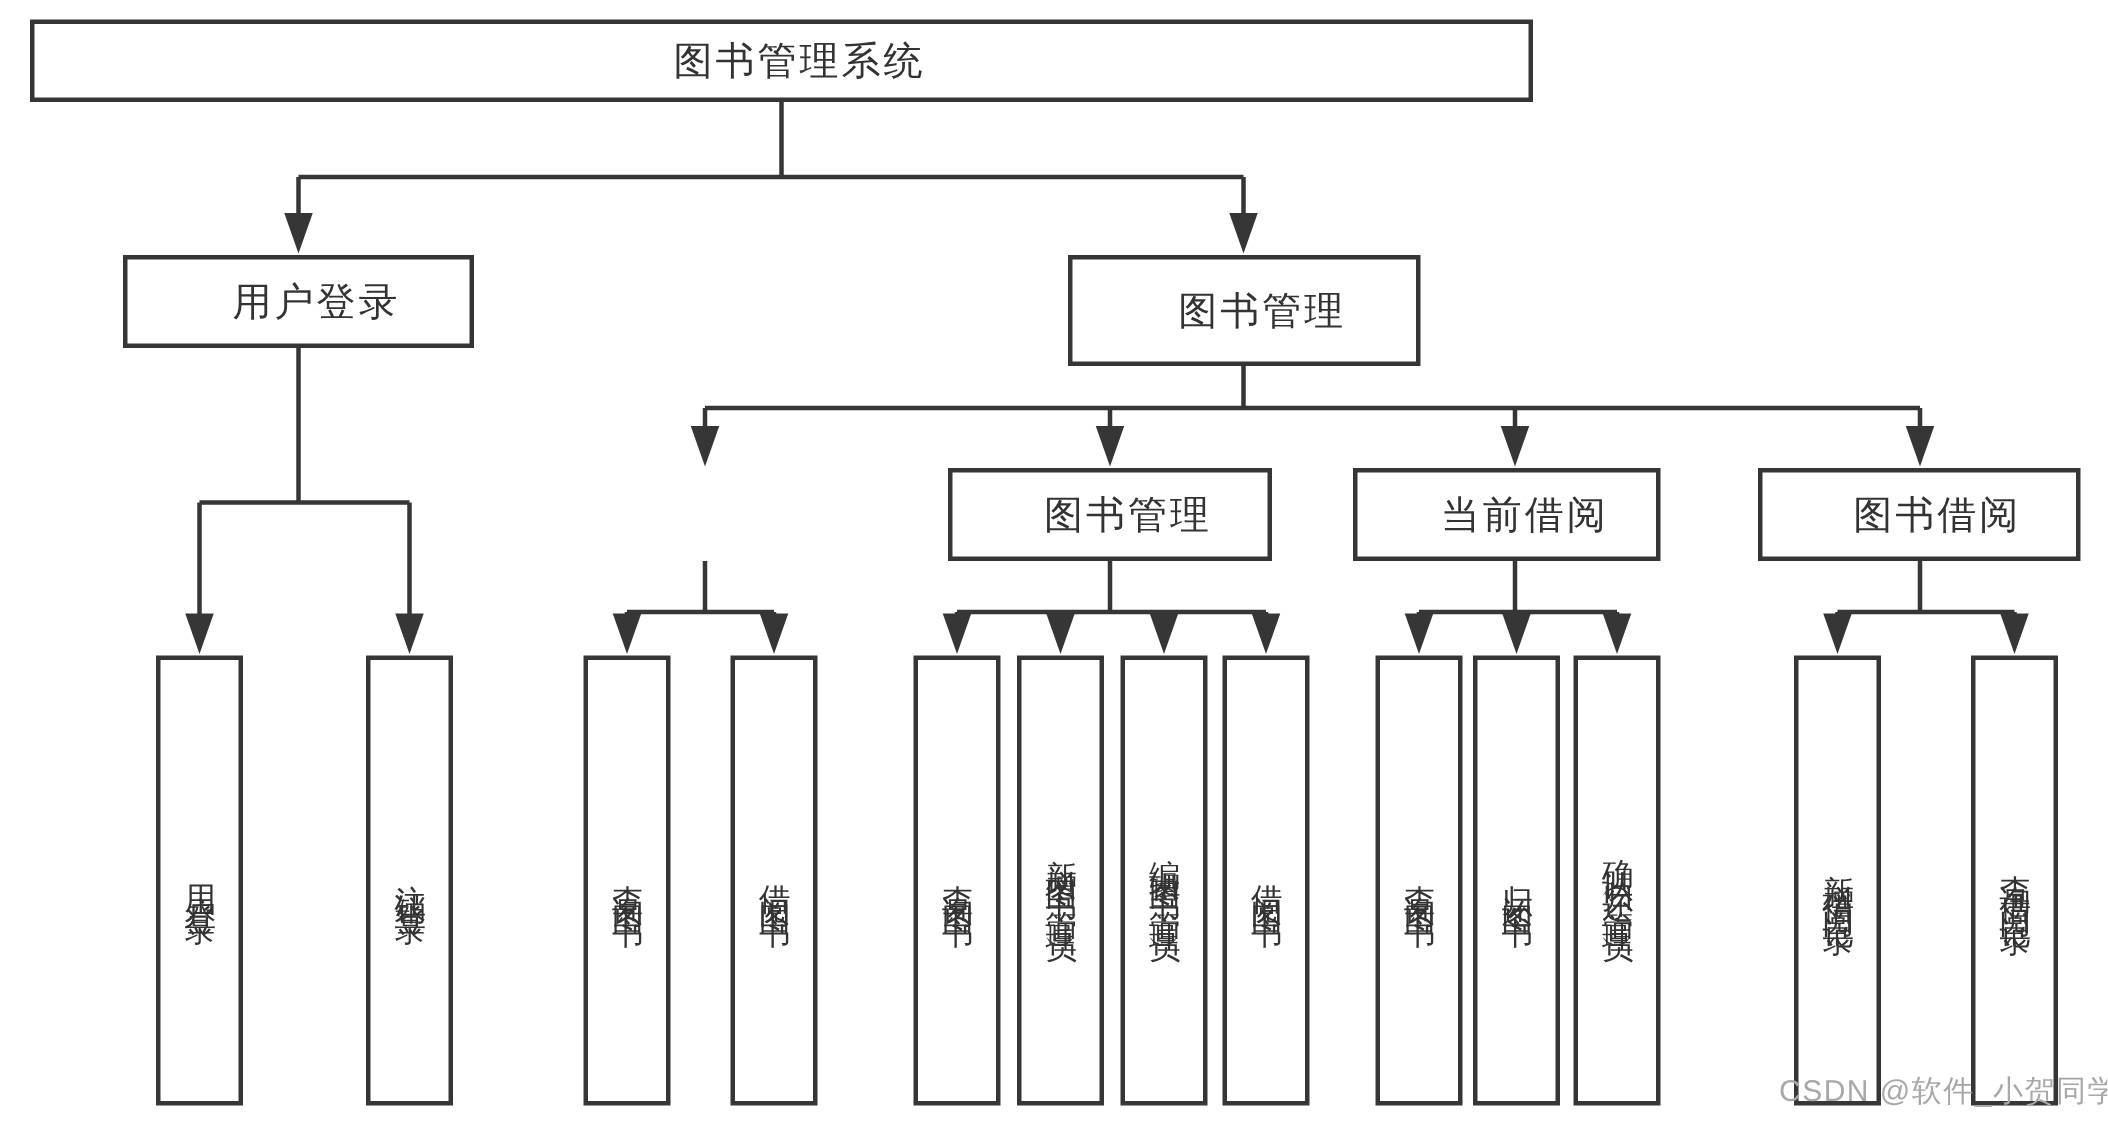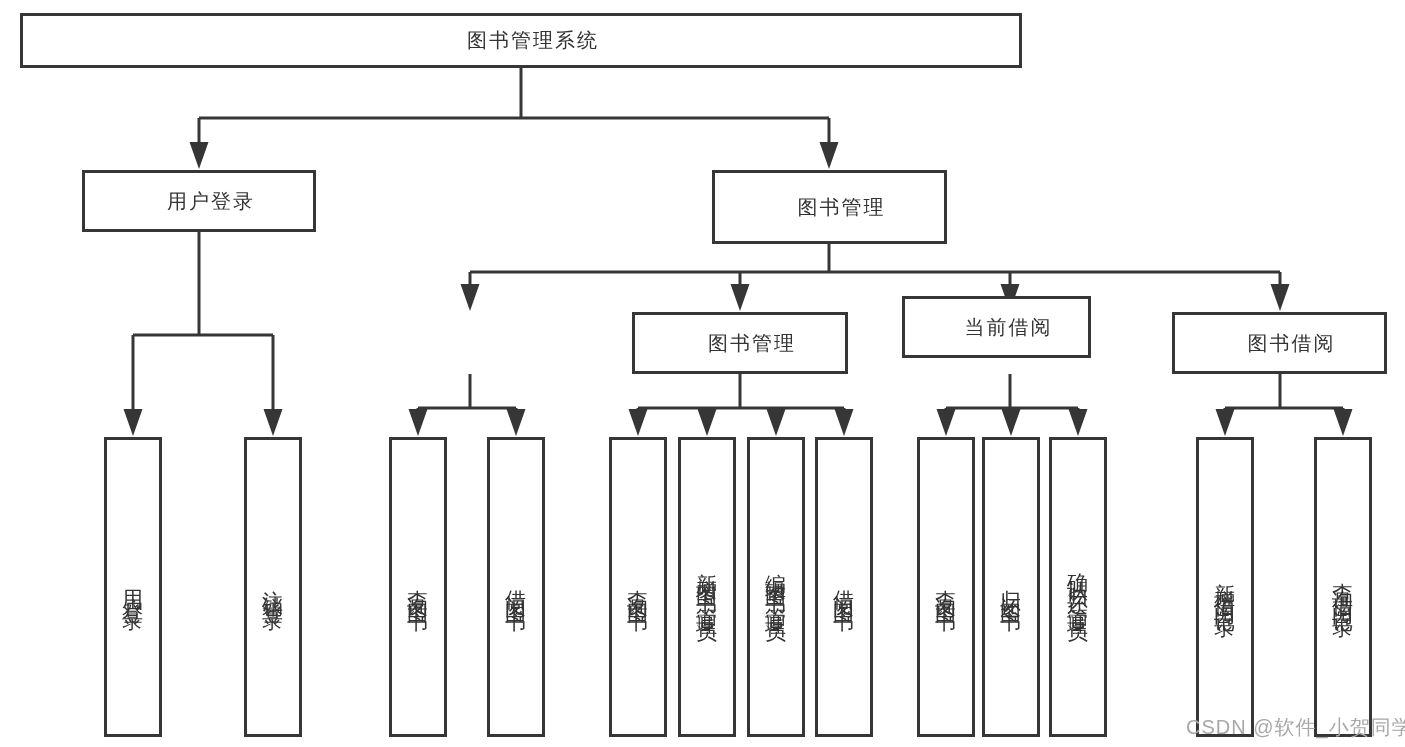--- a/index.html
+++ b/index.html
@@ -6,21 +6,21 @@
   .canvas{
     position:relative;width:1405px;height:747px;background:#ffffff;overflow:hidden;
     font-family:"Liberation Sans","DejaVu Sans",sans-serif;color:#333333;
   }
   .wires{position:absolute;left:0;top:0;z-index:1;}
   .hbox,.vbox{
     position:absolute;box-sizing:border-box;background:#ffffff;
     border:3px solid #363636;display:flex;align-items:center;justify-content:center;
     z-index:2;
   }
-  .hbox{font-size:20px;letter-spacing:2px;padding-left:24px;}
+  .hbox{font-size:26px;letter-spacing:2px;padding-left:24px;}
   .vbox span{
     writing-mode:vertical-rl;text-orientation:mixed;
     font-size:21px;letter-spacing:7px;line-height:1.1;
   }
   .watermark{
     position:absolute;left:1186px;top:714px;z-index:5;
     font-size:20px;letter-spacing:1px;color:#a8a8a8;white-space:nowrap;
   }
 </style>
 </head>
@@ -101,21 +101,21 @@
   <div class="hbox" style="left:82px;top:170px;width:234px;height:62px">
     <span>用户登录</span>
   </div>
   <div class="hbox" style="left:712px;top:170px;width:235px;height:74px">
     <span>图书管理</span>
   </div>
 
   <div class="hbox" style="left:632px;top:312px;width:216px;height:62px">
     <span>图书管理</span>
   </div>
-  <div class="hbox" style="left:902px;top:296px;width:189px;height:62px">
+  <div class="hbox" style="left:902px;top:312px;width:205px;height:62px">
     <span>当前借阅</span>
   </div>
   <div class="hbox" style="left:1172px;top:312px;width:215px;height:62px">
     <span>图书借阅</span>
   </div>
 
   <div class="vbox" style="left:104px;top:437px;width:58px;height:300px">
     <span>用户登录</span>
   </div>
   <div class="vbox" style="left:244px;top:437px;width:58px;height:300px">

